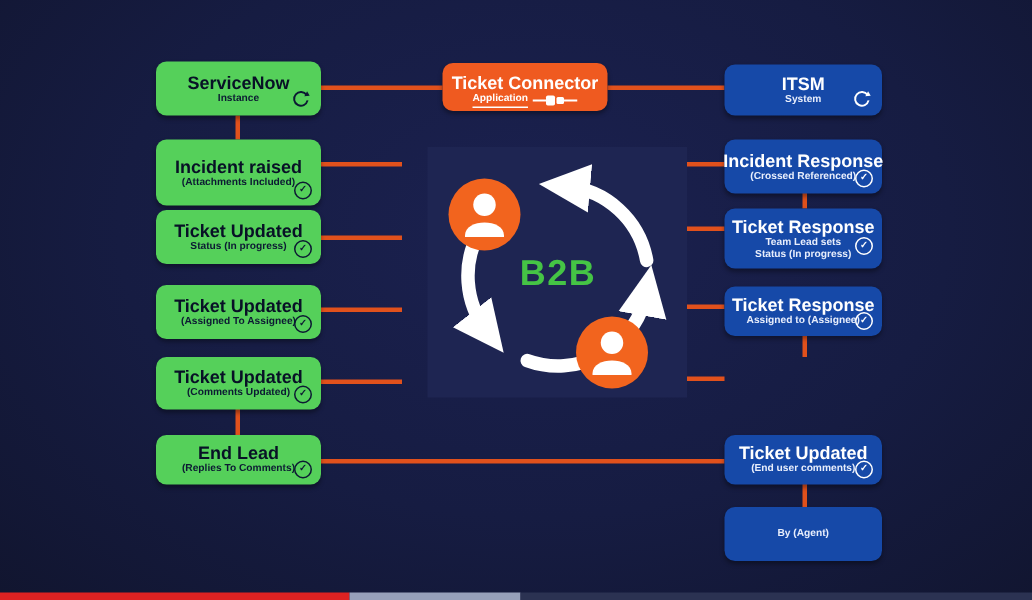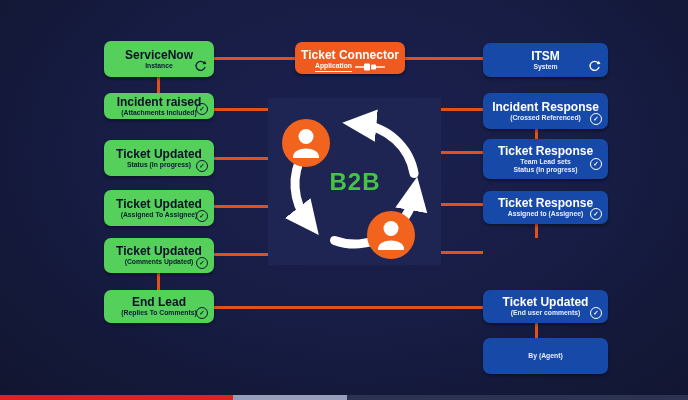--- a/index.html
+++ b/index.html
@@ -7,42 +7,42 @@
     position:relative;width:688px;height:400px;overflow:hidden;
     background:radial-gradient(ellipse at 50% 38%, #1b2150 0%, #161c42 55%, #11152f 100%);
     font-family:"Liberation Sans", sans-serif;
     padding-left:24px;
   }
   
   .box{position:absolute;border-radius:7px;box-sizing:border-box;
        display:flex;flex-direction:column;align-items:center;justify-content:center;
        text-align:center;box-shadow:0 2px 3px rgba(0,0,0,.35);padding:2px 6px;}
   .green{left:104px;width:110px;background:#55d05a;color:#081126;}
-  .blue{left:483px;width:125px;background:#1649a8;color:#ffffff;}
+  .blue{left:483px;width:105px;background:#1649a8;color:#ffffff;}
   .orangebox{left:295px;top:42px;width:110px;height:32px;background:#ef5a20;color:#ffffff;justify-content:flex-end;}
   .title{font-size:12px;font-weight:800;line-height:13px;white-space:nowrap;}
   .sub{font-size:6.8px;font-weight:700;line-height:8px;white-space:nowrap;}
   .green .sub{color:#0c1a33;}
   .blue .sub{color:#e8eefc;}
   
   .chk{position:absolute;right:6px;bottom:4px;width:10px;height:10px;border-radius:50%;
        font-size:6.5px;line-height:10px;text-align:center;font-weight:700;}
   .chk.dark{border:1px solid #0c1a33;color:#0c1a33;}
   .chk.light{border:1px solid #ffffff;color:#ffffff;}
   .chk.mid{bottom:9px;}
   
   .sync{position:absolute;right:7px;bottom:4px;}
   
   .subrow{display:flex;align-items:center;gap:3px;}
   .underl{border-bottom:1px solid #fff;padding-bottom:1px;}
   
   .hline{position:absolute;height:3px;background:#e1511c;}
   .vline{position:absolute;width:3px;background:#e1511c;}
   
-  #b2b-square{position:absolute;left:268px;top:98px;width:173px;height:167px;background:#1e2552;}
+  #b2b-square{position:absolute;left:285px;top:98px;width:173px;height:167px;background:#1e2552;}
   
   .pbar{position:absolute;top:395px;height:5px;}
   .pbar.played{left:0;width:233px;}
   .pbar.buffered{left:233px;width:114px;}
   .pbar.track{left:347px;width:341px;}
 </style>
 </head>
 <body>
 
 <div id="stage">
@@ -67,21 +67,21 @@
 
   <div class="box green" style="top:41px;height:36px">
     <div class="title">ServiceNow</div>
     <div class="sub">Instance</div>
     <svg class="sync" width="13" height="13" viewBox="0 0 12 12">
       <path d="M9.6,3.1 A4.2,4.2 0 1 0 10.2,6.4" fill="none" stroke="#0c1a33" stroke-width="1.2"></path>
       <path d="M9.9,0.7 L11.5,3.6 L8.2,3.9 Z" fill="#0c1a33"></path>
     </svg>
   </div>
 
-  <div class="box green" style="top:93px;height:26px">
+  <div class="box green" style="top:93px;height:44px">
     <div class="title">Incident raised</div>
     <div class="sub">(Attachments Included)</div>
     <span class="chk dark">✓</span>
   </div>
 
   <div class="box green" style="top:140px;height:36px">
     <div class="title">Ticket Updated</div>
     <div class="sub">Status (In progress)</div>
     <span class="chk dark">✓</span>
   </div>

